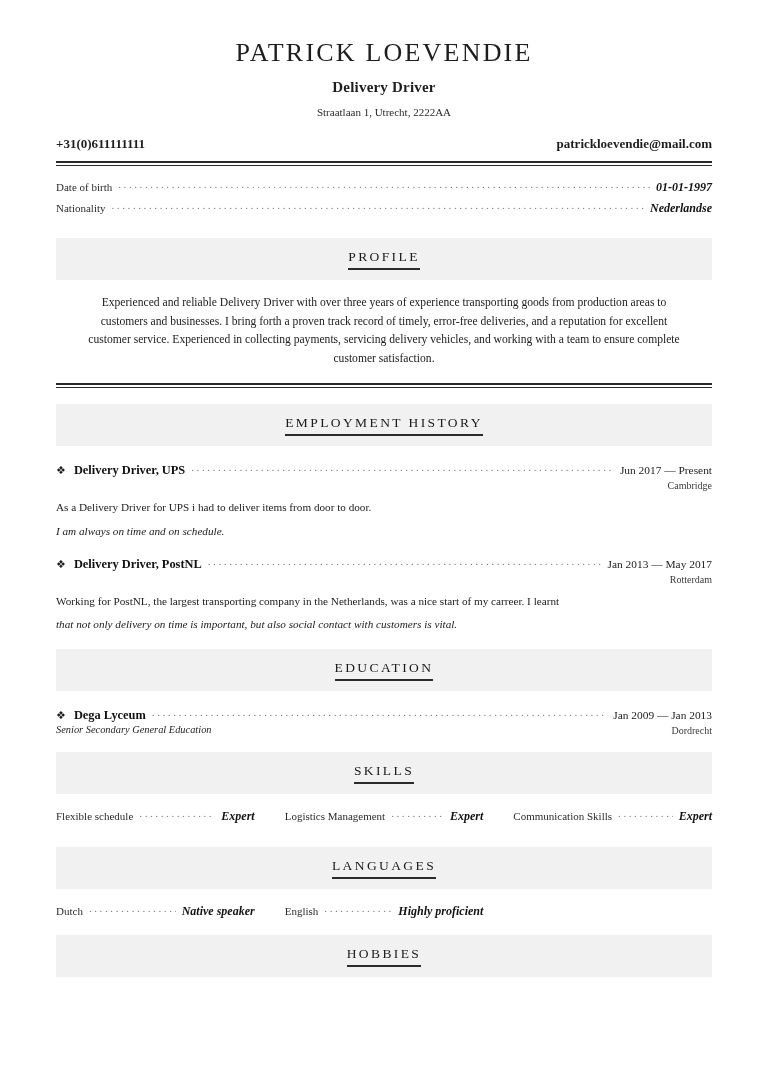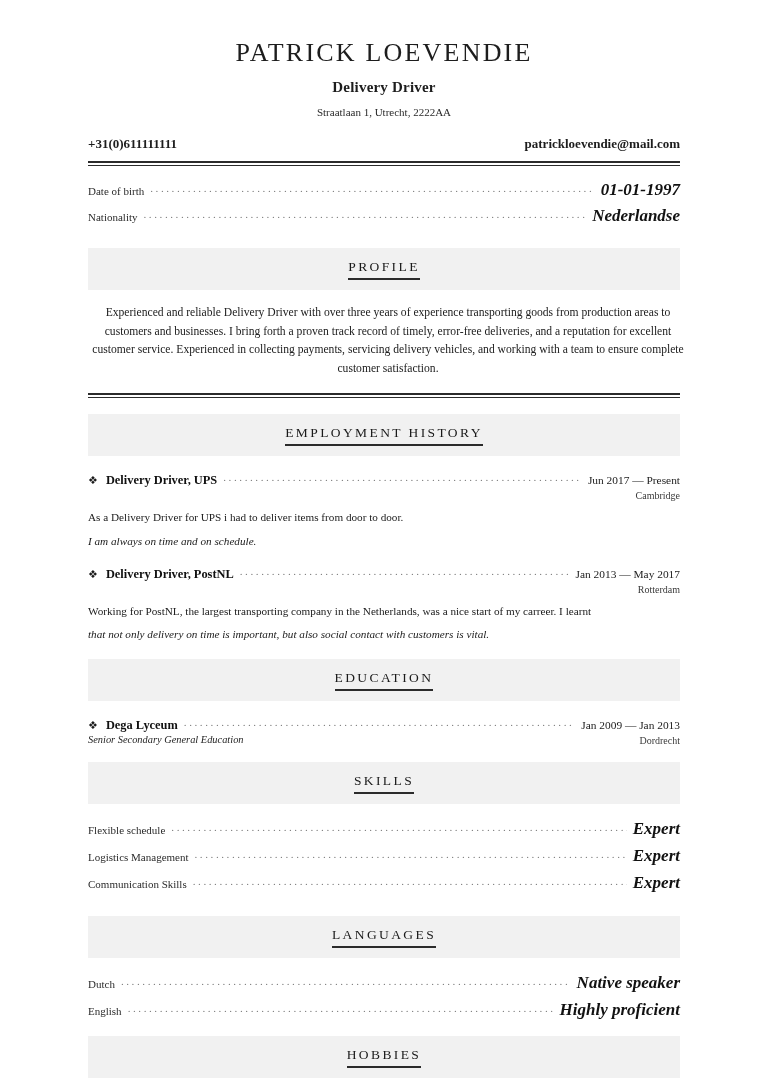--- a/index.html
+++ b/index.html
@@ -12,21 +12,21 @@
     height: 1086px;
     font-family: "Liberation Serif", "DejaVu Serif", serif;
     color: #1d1d1d;
     -webkit-font-smoothing: antialiased;
   }
   .page {
     position: relative;
     width: 768px;
     height: 1086px;
     box-sizing: border-box;
-    padding: 0 88px;
+    padding: 0 56px;
     background: #ffffff;
   }
 
   
   .header { padding-top: 38px; text-align: center; }
   .full-name {
     font-size: 26px;
     letter-spacing: 2.2px;
     font-weight: 400;
     line-height: 1.15;
@@ -93,21 +93,21 @@
     font-size: 11px;
     color: #7a7a7a;
     position: absolute;
     left: 0;
     bottom: 1px;
     white-space: nowrap;
   }
   .detail-value {
     font-weight: 700;
     font-style: italic;
-    font-size: 17px;
+    font-size: 12px;
     color: #121212;
   }
 
   
   .section-band {
     background: #f1f1f1;
     text-align: center;
     padding: 9px 0 10px;
     margin-top: 16px;
   }
@@ -180,21 +180,21 @@
   .edu-meta {
     display: flex;
     justify-content: space-between;
     align-items: flex-start;
     gap: 6px;
   }
 
   
   .item-grid {
     display: grid;
-    grid-template-columns: 1fr;
+    grid-template-columns: 1fr 1fr 1fr;
     column-gap: 30px;
     row-gap: 7px;
     margin-top: 15px;
   }
   .hobbies-text {
     margin-top: 15px;
     font-size: 11.2px;
     font-weight: 700;
     font-style: italic;
     color: #151515;

